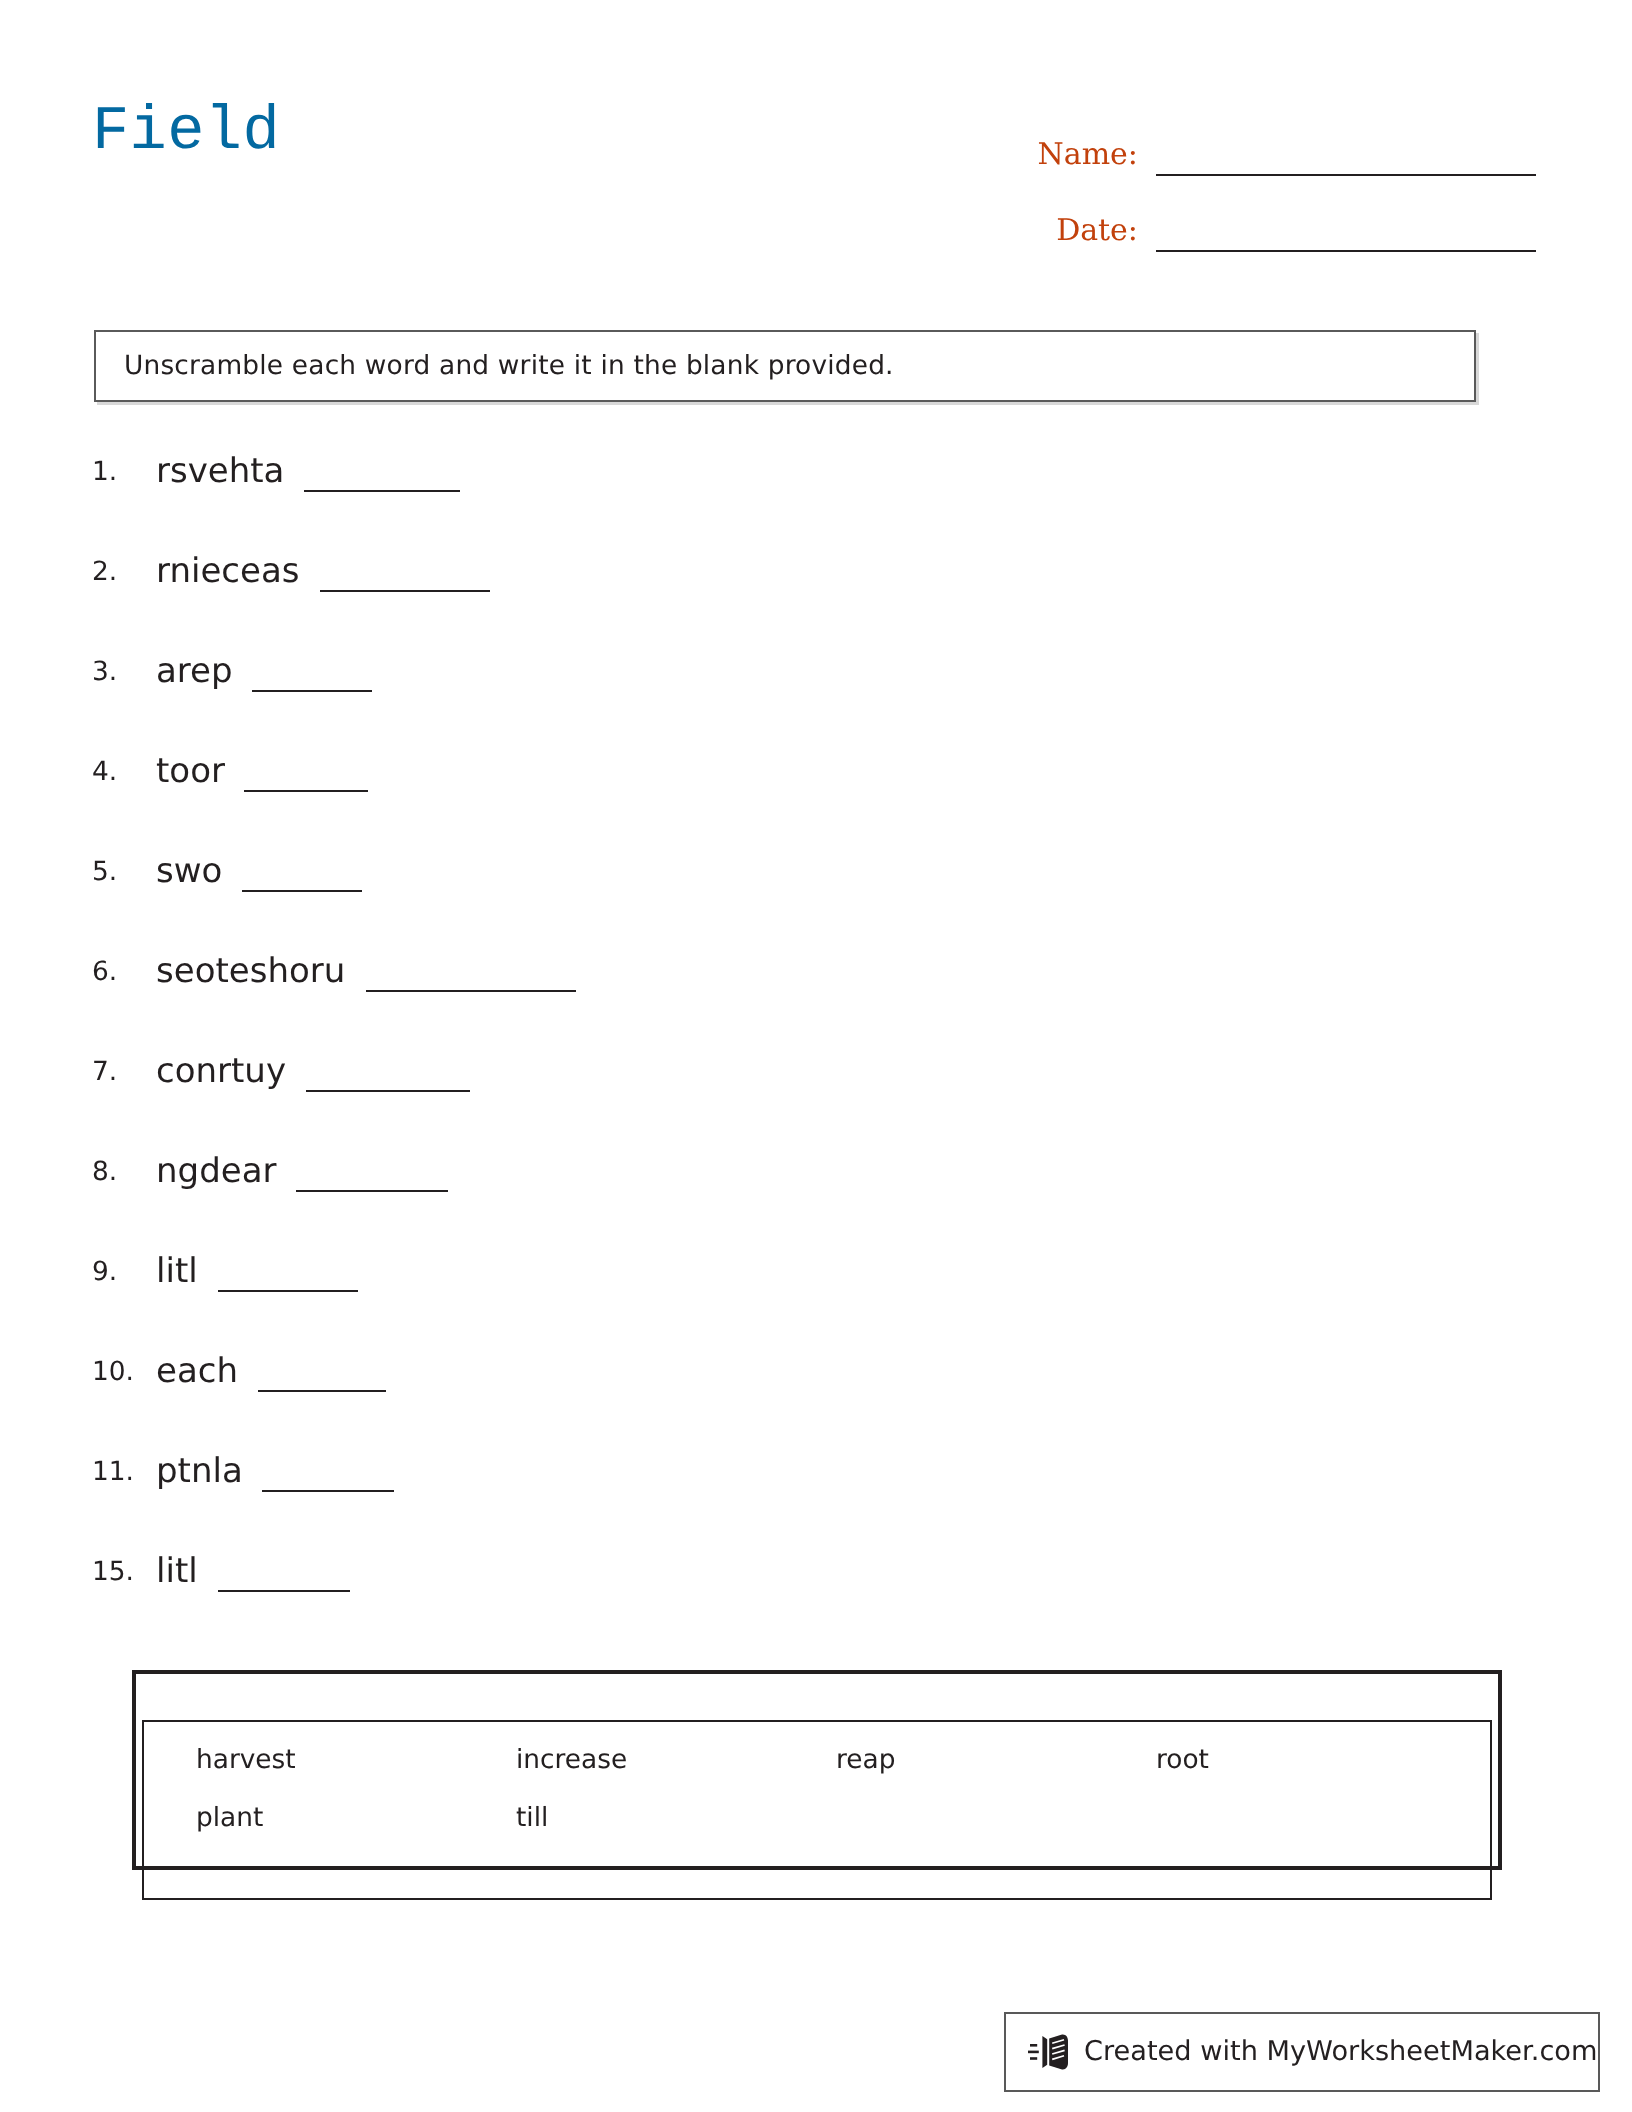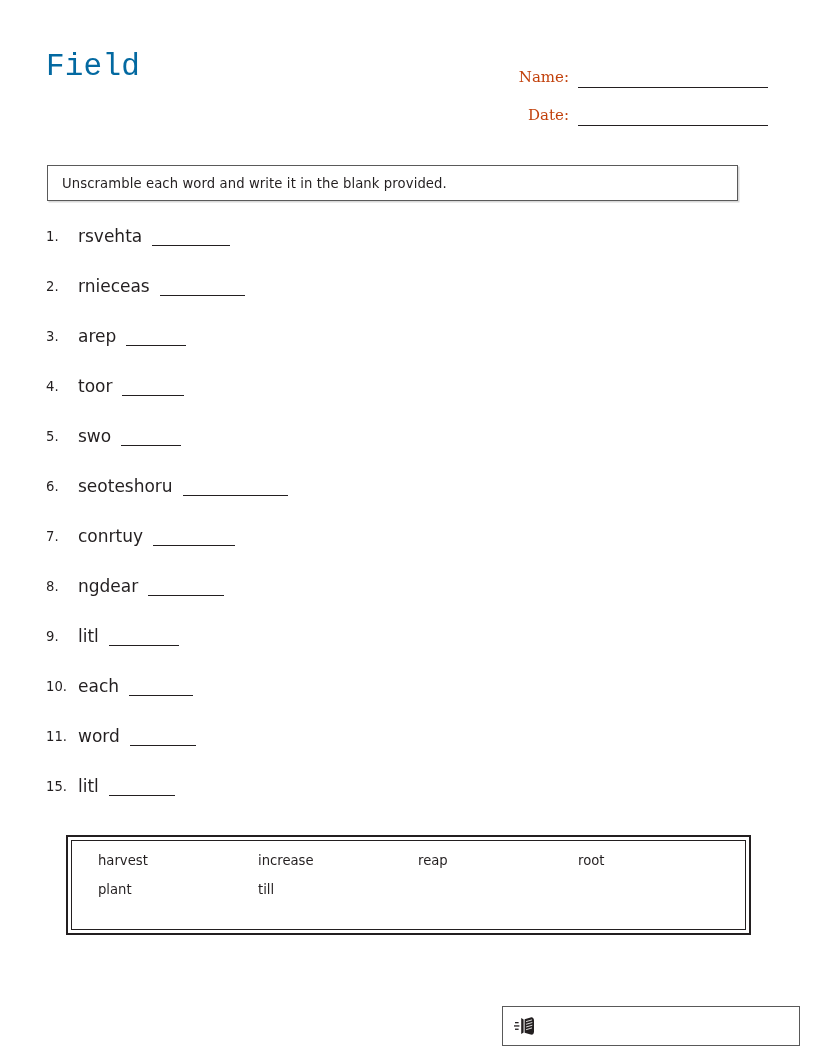--- a/index.html
+++ b/index.html
@@ -118,20 +118,21 @@
     background: #ffffff;
     box-sizing: border-box;
     padding: 3px;
   }
   .word-bank-inner {
     width: 100%;
     height: 100%;
     border: 1px solid #231f20;
     box-sizing: border-box;
     padding: 11px 0 0 26px;
+    margin-top: 20px;
   }
   .wb-row {
     display: flex;
     height: 29px;
   }
   .wb-cell {
     width: 160px;
     flex: 0 0 160px;
     font-size: 13.2px;
     color: #231f20;
@@ -231,21 +232,21 @@
       <span class="item-word">litl</span>
       <span class="item-blank" style="width: 70px;"></span>
     </div>
     <div class="scramble-item">
       <span class="item-num">10.</span>
       <span class="item-word">each</span>
       <span class="item-blank" style="width: 64px;"></span>
     </div>
     <div class="scramble-item">
       <span class="item-num">11.</span>
-      <span class="item-word">word</span>
+      <span class="item-word">ptnla</span>
       <span class="item-blank" style="width: 66px;"></span>
     </div>
     <div class="scramble-item">
       <span class="item-num">15.</span>
       <span class="item-word">litl</span>
       <span class="item-blank" style="width: 66px;"></span>
     </div>
   </div>
 
 <div class="word-bank">
@@ -272,13 +273,14 @@
       <polygon points="7.2,3 7.2,19 9.6,17.4 9.6,4.6"></polygon>
       <path d="M10.6 4.3 L16.6 2.4 C18.6 1.8 20 3.3 20 5.6 L20 16.4 C20 18.7 18.6 20.2 16.6 19.6 L10.6 17.7 Z"></path>
       <g stroke="#ffffff" stroke-width="0.85">
         <line x1="12.1" y1="6.6" x2="18.0" y2="4.9"></line>
         <line x1="12.1" y1="9.3" x2="18.3" y2="7.5"></line>
         <line x1="12.1" y1="12.0" x2="18.3" y2="10.2"></line>
         <line x1="12.1" y1="14.7" x2="18.0" y2="12.9"></line>
       </g>
     </g>
   </svg>
+  <span class="footer-text">Created with MyWorksheetMaker.com</span>
 </div>
 
 </body></html>

